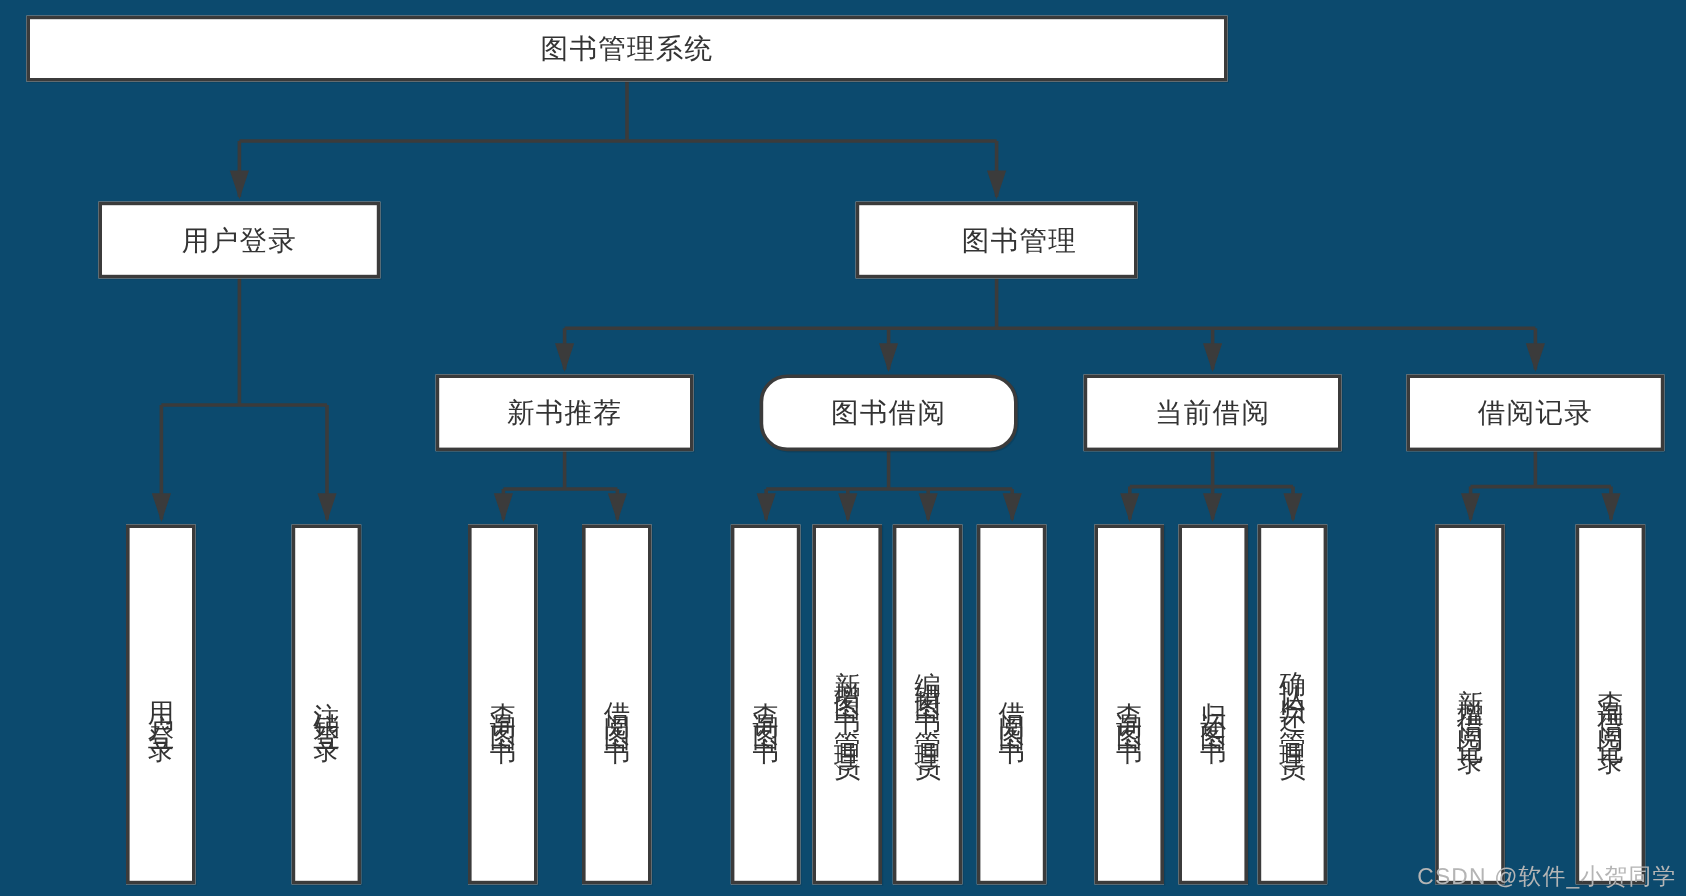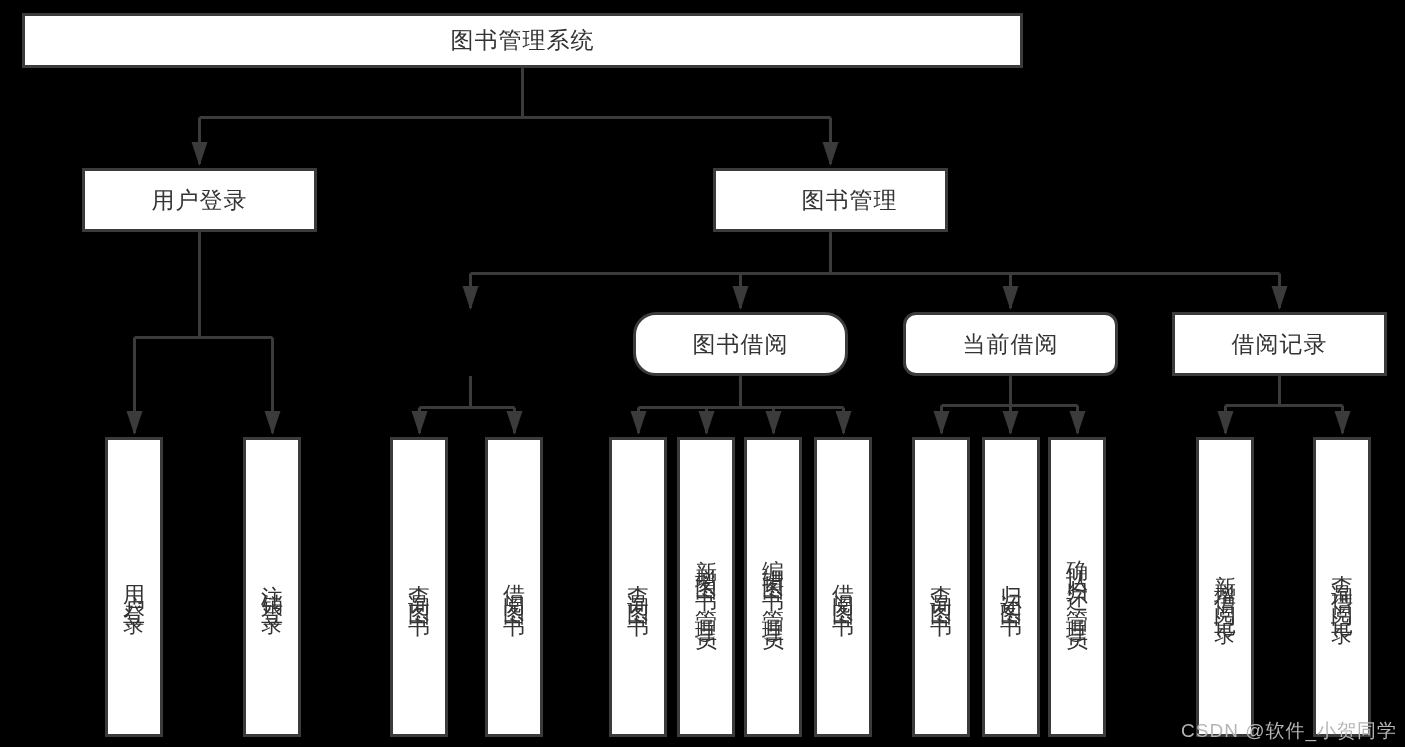--- a/index.html
+++ b/index.html
@@ -1,20 +1,20 @@
 <!DOCTYPE html>
 <html><head>
 <meta charset="utf-8">
 <style>
   html, body { margin: 0; padding: 0; background: #ffffff; }
   #stage {
     position: relative;
     width: 1405px;
     height: 747px;
-    background: #000000;
+    background: #0c4a6e;
     font-family: "Liberation Sans", sans-serif;
     overflow: hidden;
   }
   #connectors {
     position: absolute;
     left: 0; top: 0;
     width: 1405px; height: 747px;
     pointer-events: none;
   }
   .node {
@@ -39,21 +39,21 @@
     white-space: nowrap;
   }
   
   #n-root      { left: 22px;  top: 13px;  width: 1001px; height: 55px; }
   
   #n-user-login   { left: 82px;  top: 168px; width: 235px; height: 64px; }
   #n-book-mgmt    { left: 713px; top: 168px; width: 235px; height: 64px; padding-left: 38px; }
   
   #n-new-rec  { left: 363px;  top: 312px; width: 215px; height: 64px; }
   #n-borrow   { left: 633px;  top: 312px; width: 215px; height: 64px; border-radius: 23px; }
-  #n-current  { left: 903px;  top: 312px; width: 215px; height: 64px; border-radius: 13px; }
+  #n-current  { left: 903px;  top: 312px; width: 215px; height: 64px; }
   #n-records  { left: 1172px; top: 312px; width: 215px; height: 64px; }
   
   .v-node { top: 437px; width: 58px; height: 300px; }
   #l-a1 { left: 105px; }
   #l-a2 { left: 243px; }
   #l-b1 { left: 390px; }
   #l-b2 { left: 485px; }
   #l-c1 { left: 609px; }
   #l-c2 { left: 677px; }
   #l-c3 { left: 744px; }
@@ -122,20 +122,23 @@
     <span>图书管理系统</span>
   </div>
 
   <div class="node" id="n-user-login">
     <span>用户登录</span>
   </div>
   <div class="node" id="n-book-mgmt">
     <span>图书管理</span>
   </div>
 
+  <div class="node" id="n-new-rec">
+    <span>新书推荐</span>
+  </div>
   <div class="node" id="n-borrow">
     <span>图书借阅</span>
   </div>
   <div class="node" id="n-current">
     <span>当前借阅</span>
   </div>
   <div class="node" id="n-records">
     <span>借阅记录</span>
   </div>
 

